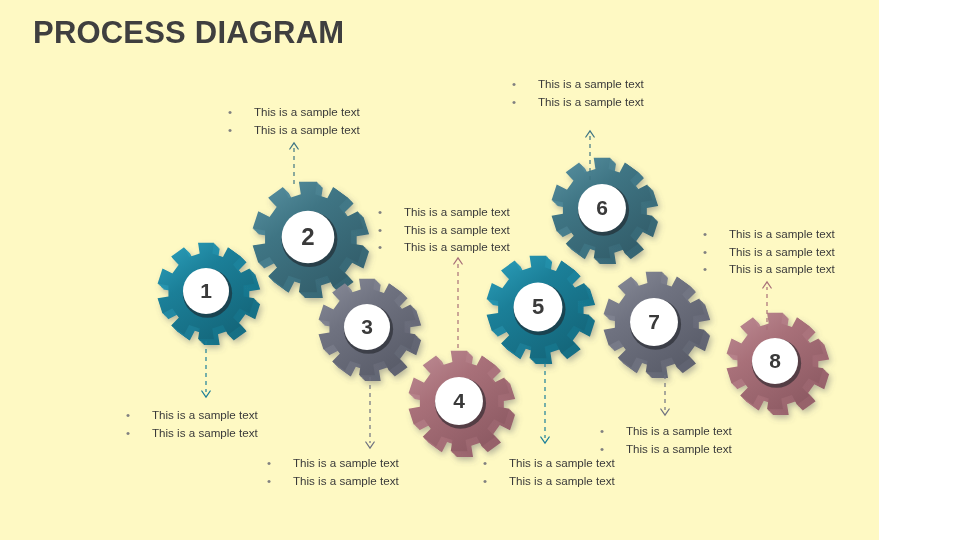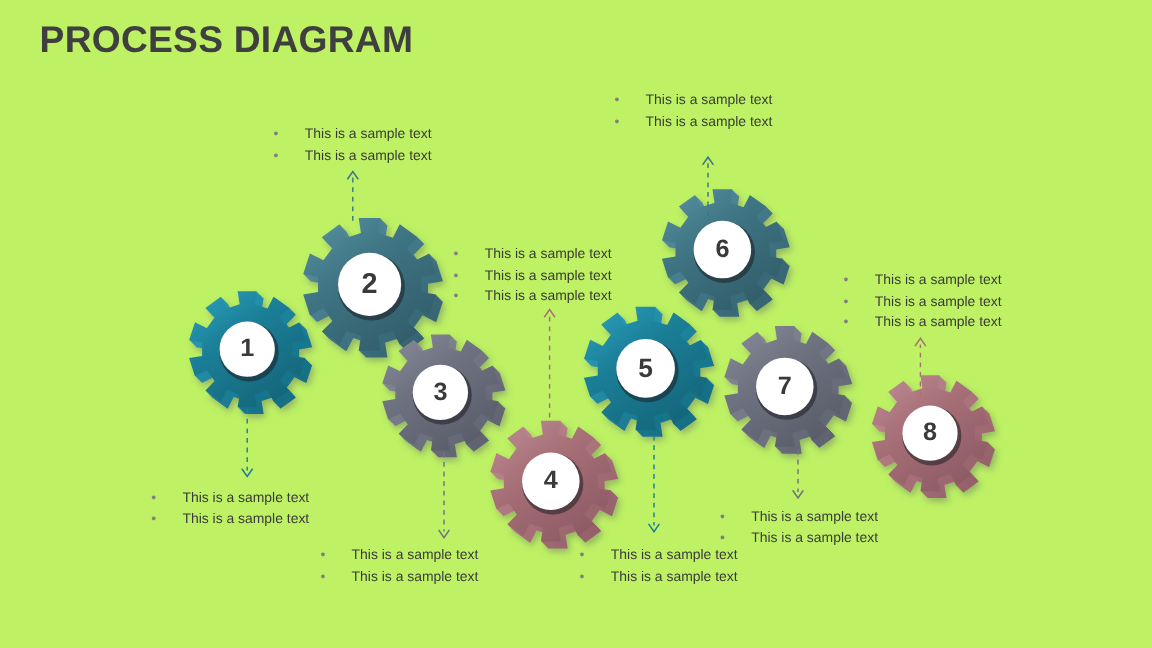--- a/index.html
+++ b/index.html
@@ -2,23 +2,23 @@
 <html><head>
 <meta charset="utf-8">
 <style>
   html, body {
     margin: 0;
     padding: 0;
     background: #ffffff;
   }
   #slide {
     position: relative;
-    width: 960px;
+    width: 879px;
     height: 540px;
-    background: #bef264;
+    background: #fef9c3;
     overflow: hidden;
     font-family: "Liberation Sans", sans-serif;
   }
 
   
   #title {
     position: absolute;
     left: 33px;
     top: 15px;
     font-size: 31px;

